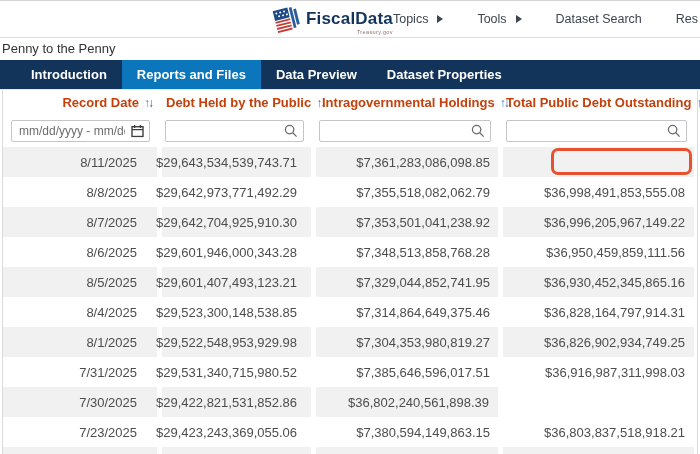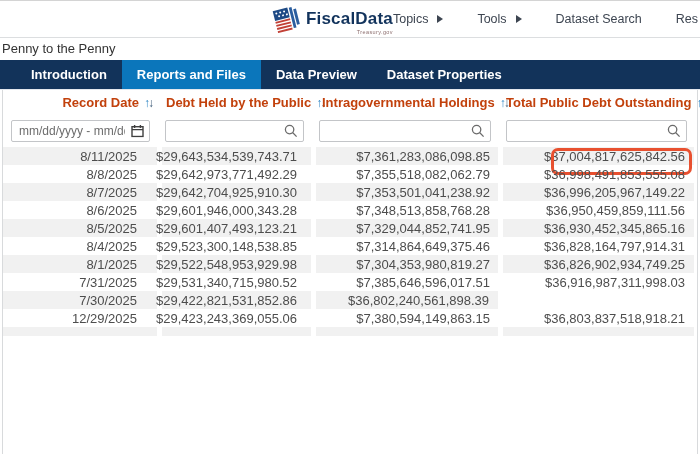--- a/index.html
+++ b/index.html
@@ -43,21 +43,21 @@
   .h1 { text-align:right; padding-right:5px; }
   .h2 { padding-left:9px; } .h3 { padding-left:11px; } .h4 { padding-left:8px; }
 
   .filter-row { height:33px; align-items:center; }
   .filter-cell { position:relative; padding:0 7px 0 8px; }
   .filter-input { width:100%; height:22px; border:1px solid #c3c5c8; border-radius:2px;
     font-size:12px; color:#555; padding:0 24px 0 7px; font-family:inherit; outline:none; }
   .filter-input::placeholder { color:#6d6d6d; }
   .input-icon { position:absolute; right:13px; top:50%; transform:translateY(-50%); display:flex; }
 
-  .tr { height:18px; align-items:center; }
+  .tr { height:30px; align-items:center; }
   .td { font-size:13px; color:#4d4d4d; text-align:right; white-space:nowrap; height:100%;
     display:flex; align-items:center; justify-content:flex-end; }
   .tr.odd .td { background:#f1f1f1; }
   .td.c2, .td.c3, .td.c4 { border-left:5px solid #fff; }
   .c1 { padding-right:20px; } .c2 { padding-right:14px; } .c3 { padding-right:8px; } .c4 { padding-right:9px; position:relative; }
   .hl-box { display:none; }
   .c4.highlighted .hl-box { display:block; position:absolute; right:2px; top:1px;
     width:141px; height:27px; border:3px solid #e8502f; border-radius:7px; pointer-events:none; }
   .tr.partial { height:9px; overflow:hidden; }
 </style>
@@ -174,21 +174,20 @@
       </span>
     </div>
   </div>
 
   <div id="table-body">
   <div class="grid tr odd">
     <div class="td c1">8/11/2025</div>
     <div class="td c2">$29,643,534,539,743.71</div>
     <div class="td c3">$7,361,283,086,098.85</div>
     <div class="td c4 highlighted">
-      <span class="val">$37,004,817,625,842.56</span>
       <span class="hl-box"></span>
     </div>
   </div>
 
   <div class="grid tr even">
     <div class="td c1">8/8/2025</div>
     <div class="td c2">$29,642,973,771,492.29</div>
     <div class="td c3">$7,355,518,082,062.79</div>
     <div class="td c4">
       <span class="val">$36,998,491,853,555.08</span>
@@ -259,21 +258,21 @@
   <div class="grid tr odd">
     <div class="td c1">7/30/2025</div>
     <div class="td c2">$29,422,821,531,852.86</div>
     <div class="td c4">
       <span class="val">$36,802,240,561,898.39</span>
 
     </div>
   </div>
 
   <div class="grid tr even">
-    <div class="td c1">12/29/2025</div>
+    <div class="td c1">7/23/2025</div>
     <div class="td c2">$29,423,243,369,055.06</div>
     <div class="td c3">$7,380,594,149,863.15</div>
     <div class="td c4">
       <span class="val">$36,803,837,518,918.21</span>
 
     </div>
   </div>
 </div>
 
   <div class="grid tr odd partial">

